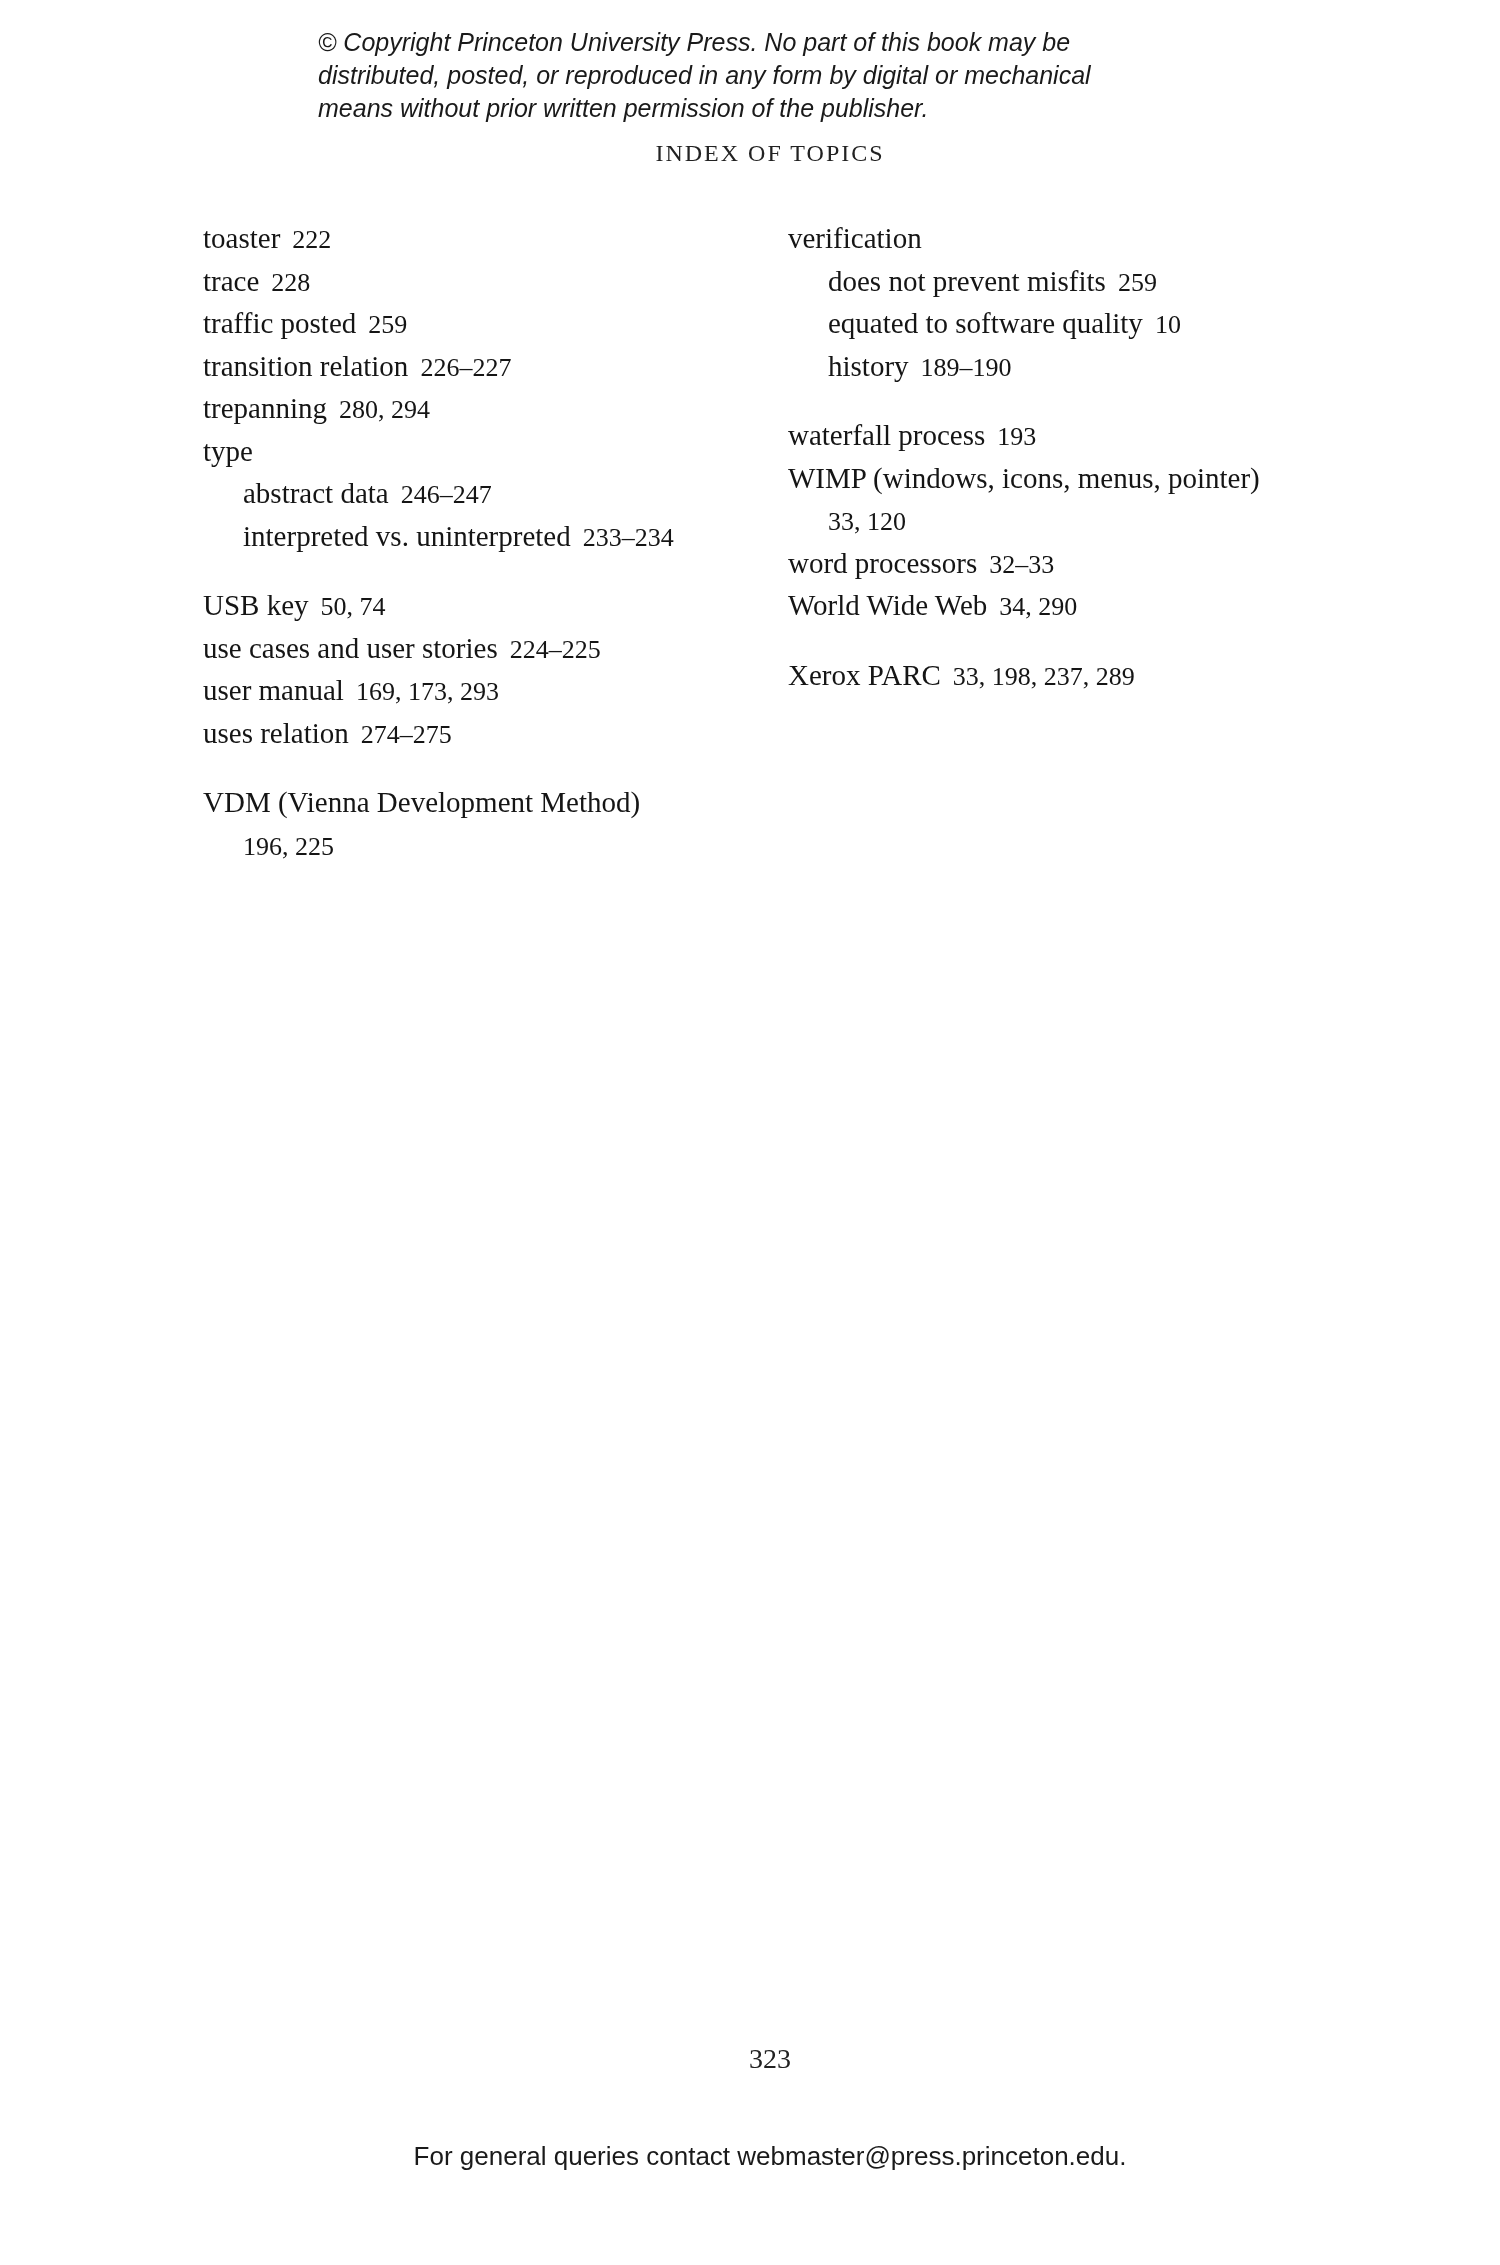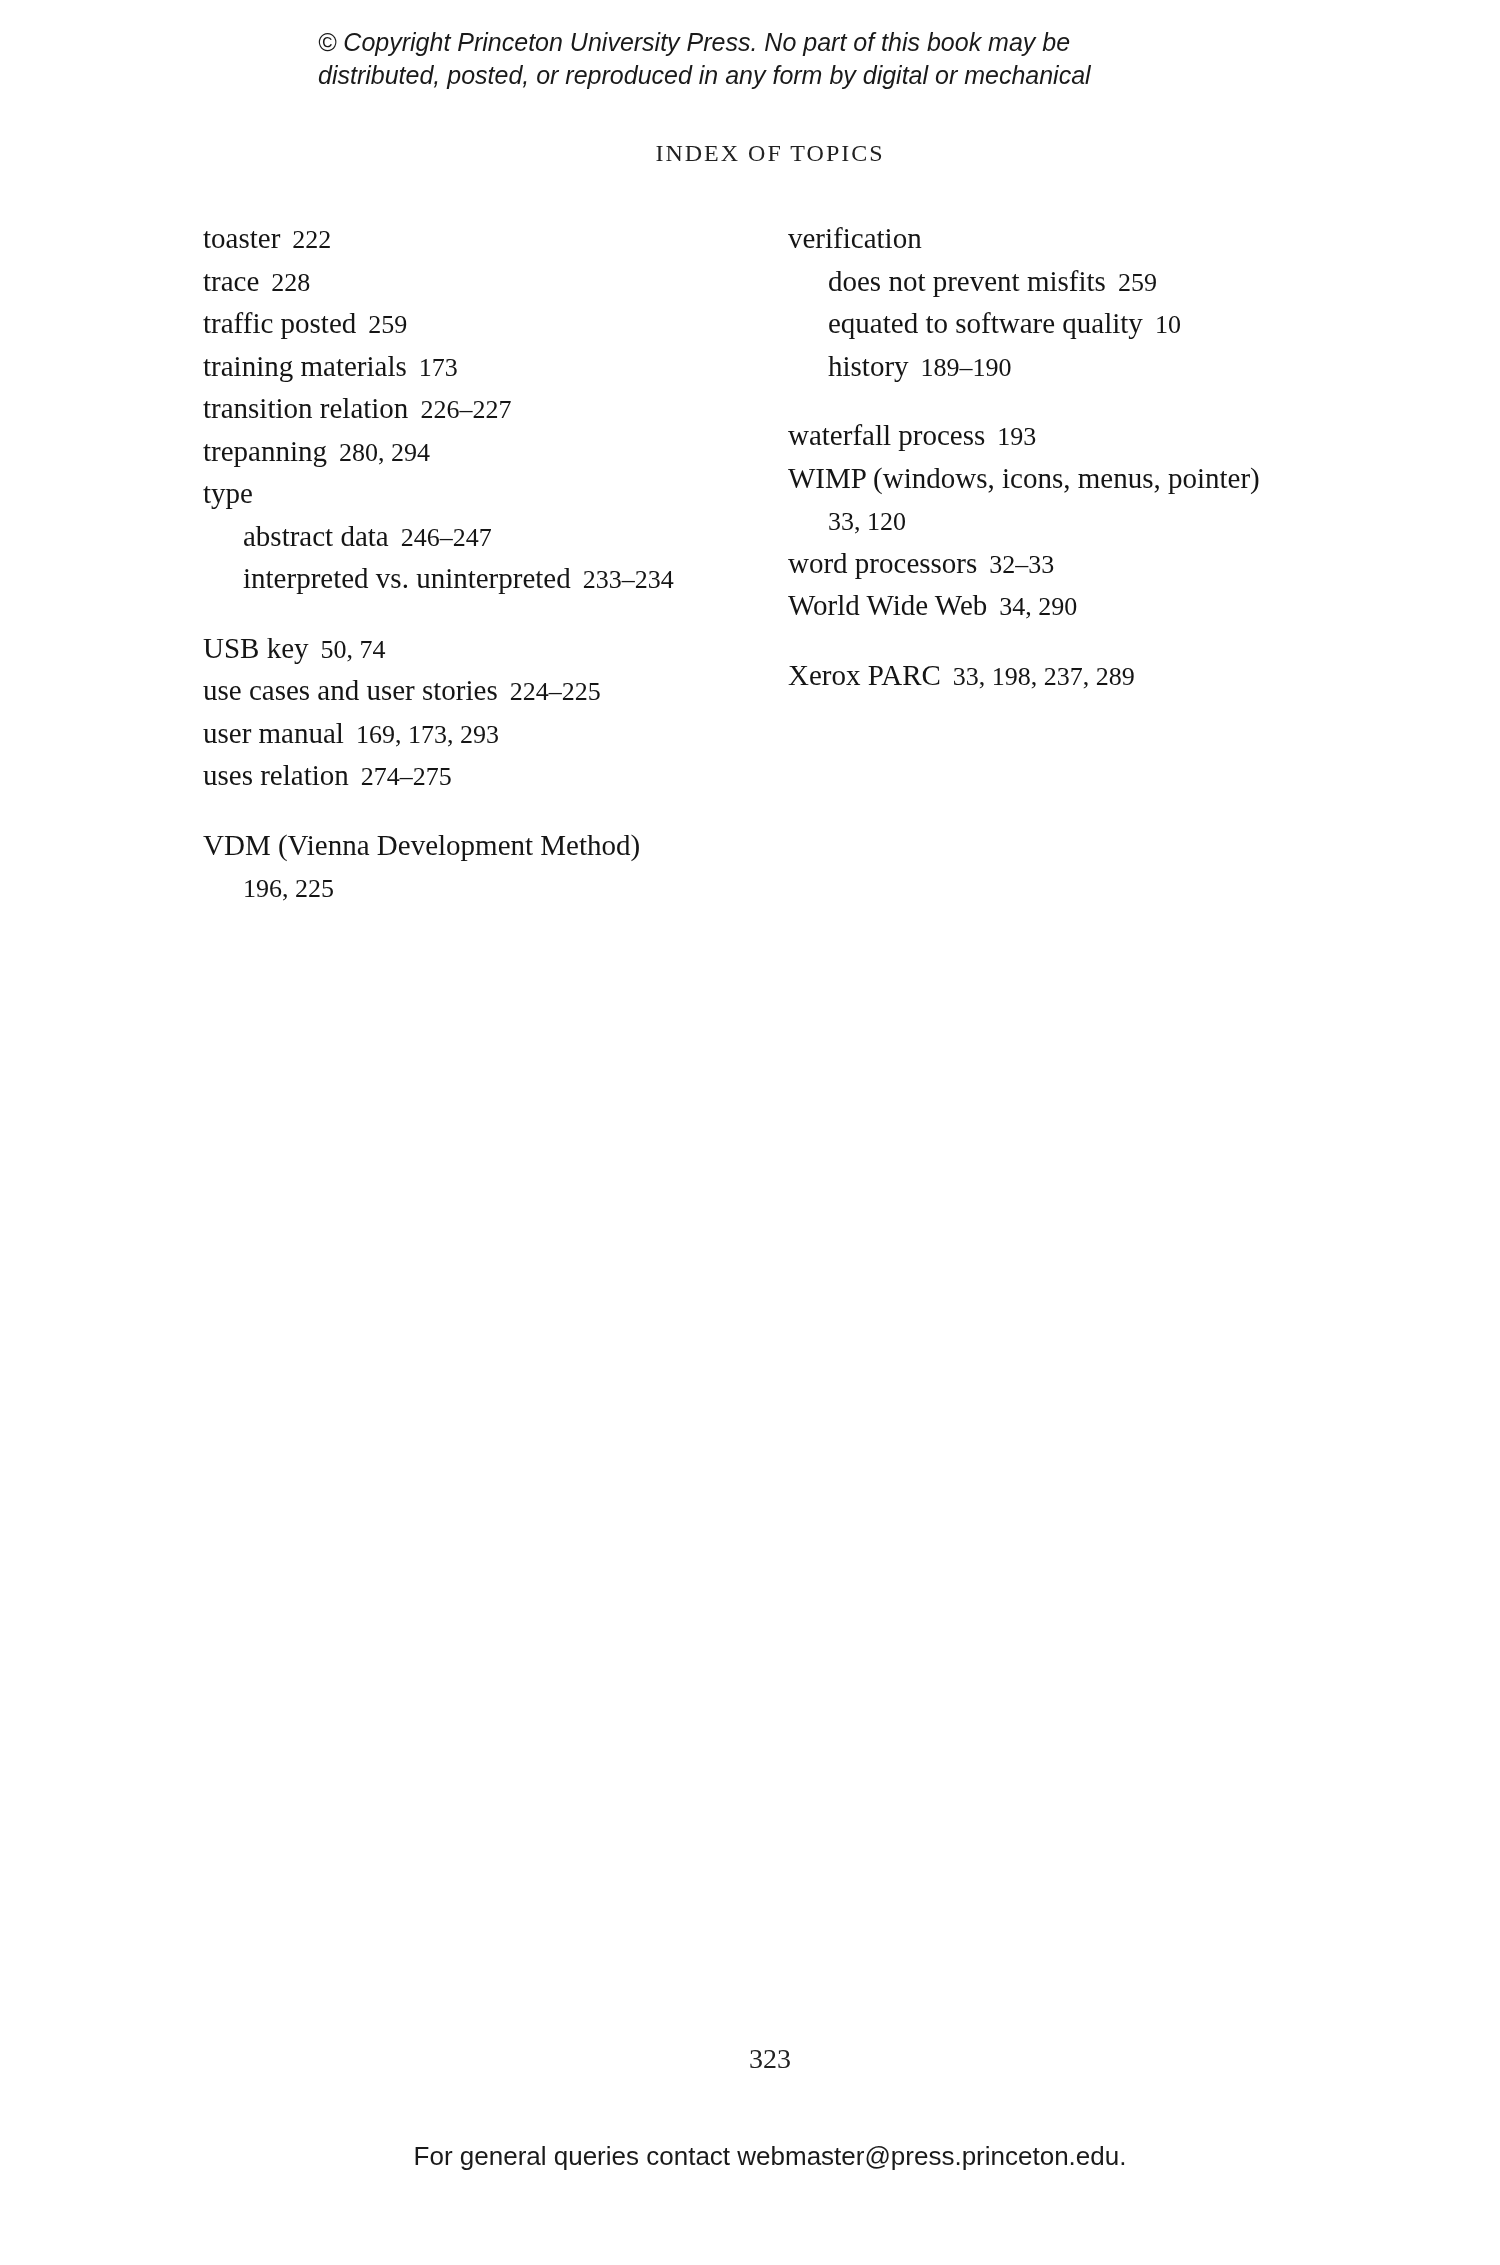--- a/index.html
+++ b/index.html
@@ -28,29 +28,29 @@
     position: absolute; left: 0; width: 1540px; top: 2141px; text-align: center;
     font-family: "Liberation Sans", sans-serif; font-size: 26px; color: #1a1a1a;
   }
 </style>
 </head>
 <body>
 
 <div class="copyright">
   <div>© Copyright Princeton University Press. No part of this book may be</div>
   <div>distributed, posted, or reproduced in any form by digital or mechanical</div>
+  <div>means without prior written permission of the publisher.</div>
 </div>
 
 <div class="running-head">INDEX OF TOPICS</div>
 
 <div class="col left" id="col-left">
     <div class="entry"><span>toaster</span><span class="pages">222</span></div>
     <div class="entry"><span>trace</span><span class="pages">228</span></div>
     <div class="entry"><span>traffic posted</span><span class="pages">259</span></div>
-    <div class="entry"><span>training materials</span><span class="pages">173</span></div>
     <div class="entry"><span>transition relation</span><span class="pages">226–227</span></div>
     <div class="entry"><span>trepanning</span><span class="pages">280, 294</span></div>
     <div class="entry"><span>type</span><span class="pages"></span></div>
     <div class="entry sub"><span>abstract data</span><span class="pages">246–247</span></div>
     <div class="entry sub"><span>interpreted vs. uninterpreted</span><span class="pages">233–234</span></div>
     <div class="gap"></div>
     <div class="entry"><span>USB key</span><span class="pages">50, 74</span></div>
     <div class="entry"><span>use cases and user stories</span><span class="pages">224–225</span></div>
     <div class="entry"><span>user manual</span><span class="pages">169, 173, 293</span></div>
     <div class="entry"><span>uses relation</span><span class="pages">274–275</span></div>

